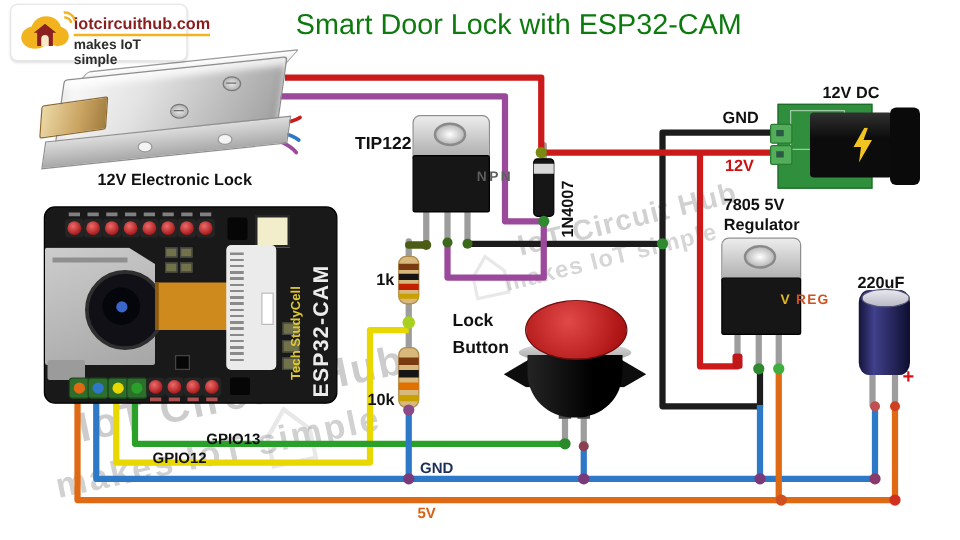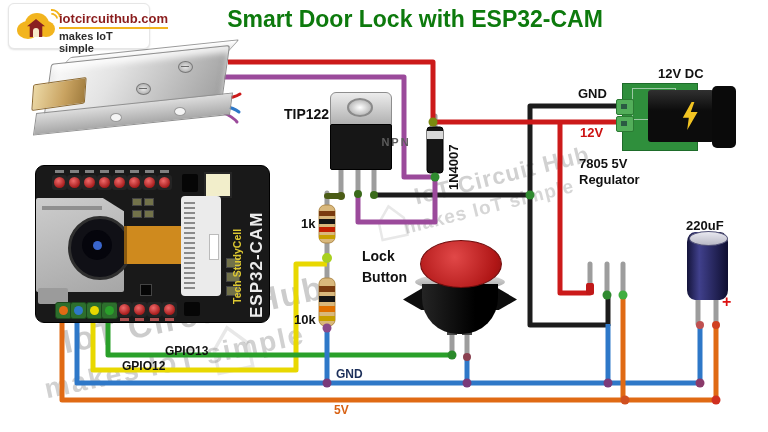--- a/index.html
+++ b/index.html
@@ -19,21 +19,21 @@
   .house{position:absolute;left:12px;top:8px;width:18px;height:18px;background:#8a2020;
          clip-path:polygon(50% 0,100% 40%,85% 40%,85% 100%,15% 100%,15% 40%,0 40%);}
   .door{position:absolute;left:18px;top:17px;width:6px;height:9px;background:#f6e9c8;border-radius:3px 3px 0 0;}
   .wifi{position:absolute;border:2px solid #f2b41e;border-radius:50%;border-color:#f2b41e transparent transparent transparent;transform:rotate(38deg);}
   .w1{left:28px;top:-2px;width:14px;height:14px;}
   .w2{left:31px;top:2px;width:8px;height:8px;}
   #logo-site{position:absolute;left:50px;top:7px;font-size:13px;font-weight:bold;color:#8b1d1d;
              border-bottom:2px solid #f2b41e;padding-bottom:1px;}
   #logo-tag{position:absolute;left:50px;top:26px;font-size:11px;font-weight:bold;color:#2c2c2c;}
   
-  #title{left:180px;top:6px;width:470px;text-align:center;font-size:23px;font-weight:bold;
+  #title{left:180px;top:6px;width:470px;text-align:center;font-size:23px;font-weight:normal;
          color:#0d7a0d;z-index:50;}
   
   .wm{position:absolute;font-weight:bold;z-index:1;}
   
   #lock{left:18px;top:47px;width:214px;height:86px;z-index:20;}
   #lock .body{position:absolute;left:28px;top:8px;width:178px;height:62px;
       background:linear-gradient(115deg,#fbfbfb 0%,#e3e3e3 35%,#bdbdbd 70%,#9d9d9d 100%);
       border:1px solid #8d8d8d;transform:rotate(-6deg) skewX(-14deg);border-radius:3px;
       box-shadow:inset 0 6px 6px rgba(255,255,255,.8), inset 0 -8px 8px rgba(0,0,0,.18);}
   #lock .topface{position:absolute;left:44px;top:2px;width:168px;height:14px;
@@ -257,20 +257,21 @@
   <div id="lock" class="abs">
     <div class="topface"></div>
     <div class="body"></div>
     <div class="plate"></div>
     <div class="latch"></div>
     <span class="screw" style="left:160px;top:14px;"></span>
     <span class="screw" style="left:118px;top:36px;"></span>
     <span class="hole" style="left:92px;top:66px;"></span>
     <span class="hole" style="left:156px;top:60px;"></span>
   </div>
+  <div class="lbl" style="left:78px;top:136px;font-size:13px;">12V Electronic Lock</div>
 
   <div id="board" class="abs">
 
     <span class="pin" style="left:16px;top:9px;">
         <i></i>
       </span>
       <span class="pin" style="left:31px;top:9px;">
         <i></i>
       </span>
       <span class="pin" style="left:46px;top:9px;">
@@ -352,20 +353,29 @@
   </div>
 
   <div class="to220" id="tip122" style="left:330px;top:92px;width:60px;height:76px;">
     <div class="tab"></div>
       <div class="hole"></div>
       <div class="pbody"></div>
     <div class="mark">NPN</div>
   </div>
   <div class="lbl" style="left:284px;top:106px;font-size:14px;">TIP122</div>
 
+  <div class="to220" id="reg7805" style="left:577px;top:190px;width:62px;height:76px;">
+    <div class="tab"></div>
+      <div class="hole"></div>
+      <div class="pbody"></div>
+    <div class="mark" style="letter-spacing:1px;">
+      <span style="color:#e0b820;">V</span>
+      <span style="color:#d05020;">REG</span>
+    </div>
+  </div>
   <div class="lbl" style="left:579px;top:156px;font-size:13px;">7805 5V</div>
   <div class="lbl" style="left:579px;top:172px;font-size:13px;">Regulator</div>
 
   <div id="cap" class="abs"></div>
   <div class="lbl" style="left:686px;top:218px;font-size:13px;">220uF</div>
   <div class="lbl" style="left:722px;top:293px;font-size:16px;color:#dd1111;">+</div>
 
   <div id="button" class="abs">
     <div class="flange"></div>
     <div class="ring"></div>

